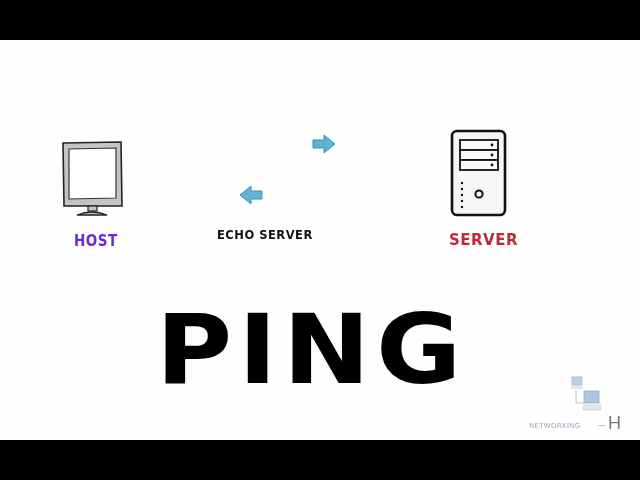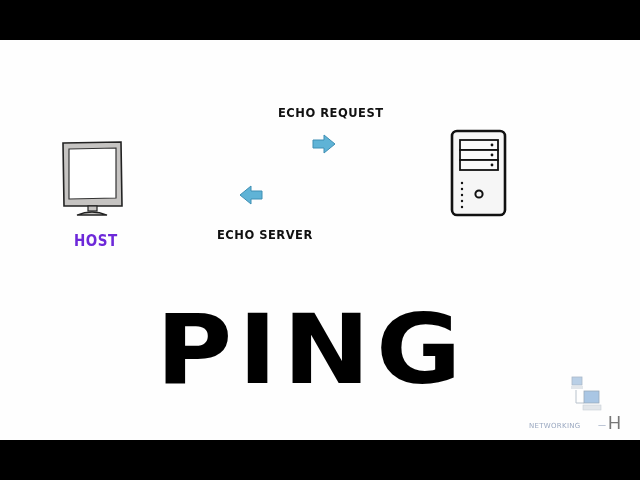--- a/index.html
+++ b/index.html
@@ -41,22 +41,22 @@
     <circle cx="43" cy="17" r="1.4" fill="#111"></circle>
     <circle cx="43" cy="27" r="1.4" fill="#111"></circle>
     <circle cx="43" cy="37" r="1.4" fill="#111"></circle>
     <circle cx="13" cy="55" r="1.2" fill="#111"></circle>
     <circle cx="13" cy="61" r="1.2" fill="#111"></circle>
     <circle cx="13" cy="67" r="1.2" fill="#111"></circle>
     <circle cx="13" cy="73" r="1.2" fill="#111"></circle>
     <circle cx="13" cy="79" r="1.2" fill="#111"></circle>
     <circle cx="30" cy="66" r="3.6" fill="none" stroke="#111" stroke-width="2"></circle>
   </svg>
+  <div class="abs label server-label">SERVER</div>
 
-  <div class="abs label echo-req">ECHO REQUEST</div>
   <svg class="abs" style="left:312px;top:94px" width="24" height="20" viewBox="0 0 24 20">
     <path d="M1 6 L12 6 L12 1 L23 10 L12 19 L12 14 L1 14 Z" fill="#5fb3d6" stroke="#3f8fb4" stroke-width="1"></path>
   </svg>
 
   <svg class="abs" style="left:239px;top:145px" width="24" height="20" viewBox="0 0 24 20">
     <path d="M23 6 L12 6 L12 1 L1 10 L12 19 L12 14 L23 14 Z" fill="#5fb3d6" stroke="#3f8fb4" stroke-width="1"></path>
   </svg>
   <div class="abs label echo-rep">ECHO SERVER</div>
 
   <div class="abs ping">PING</div>

